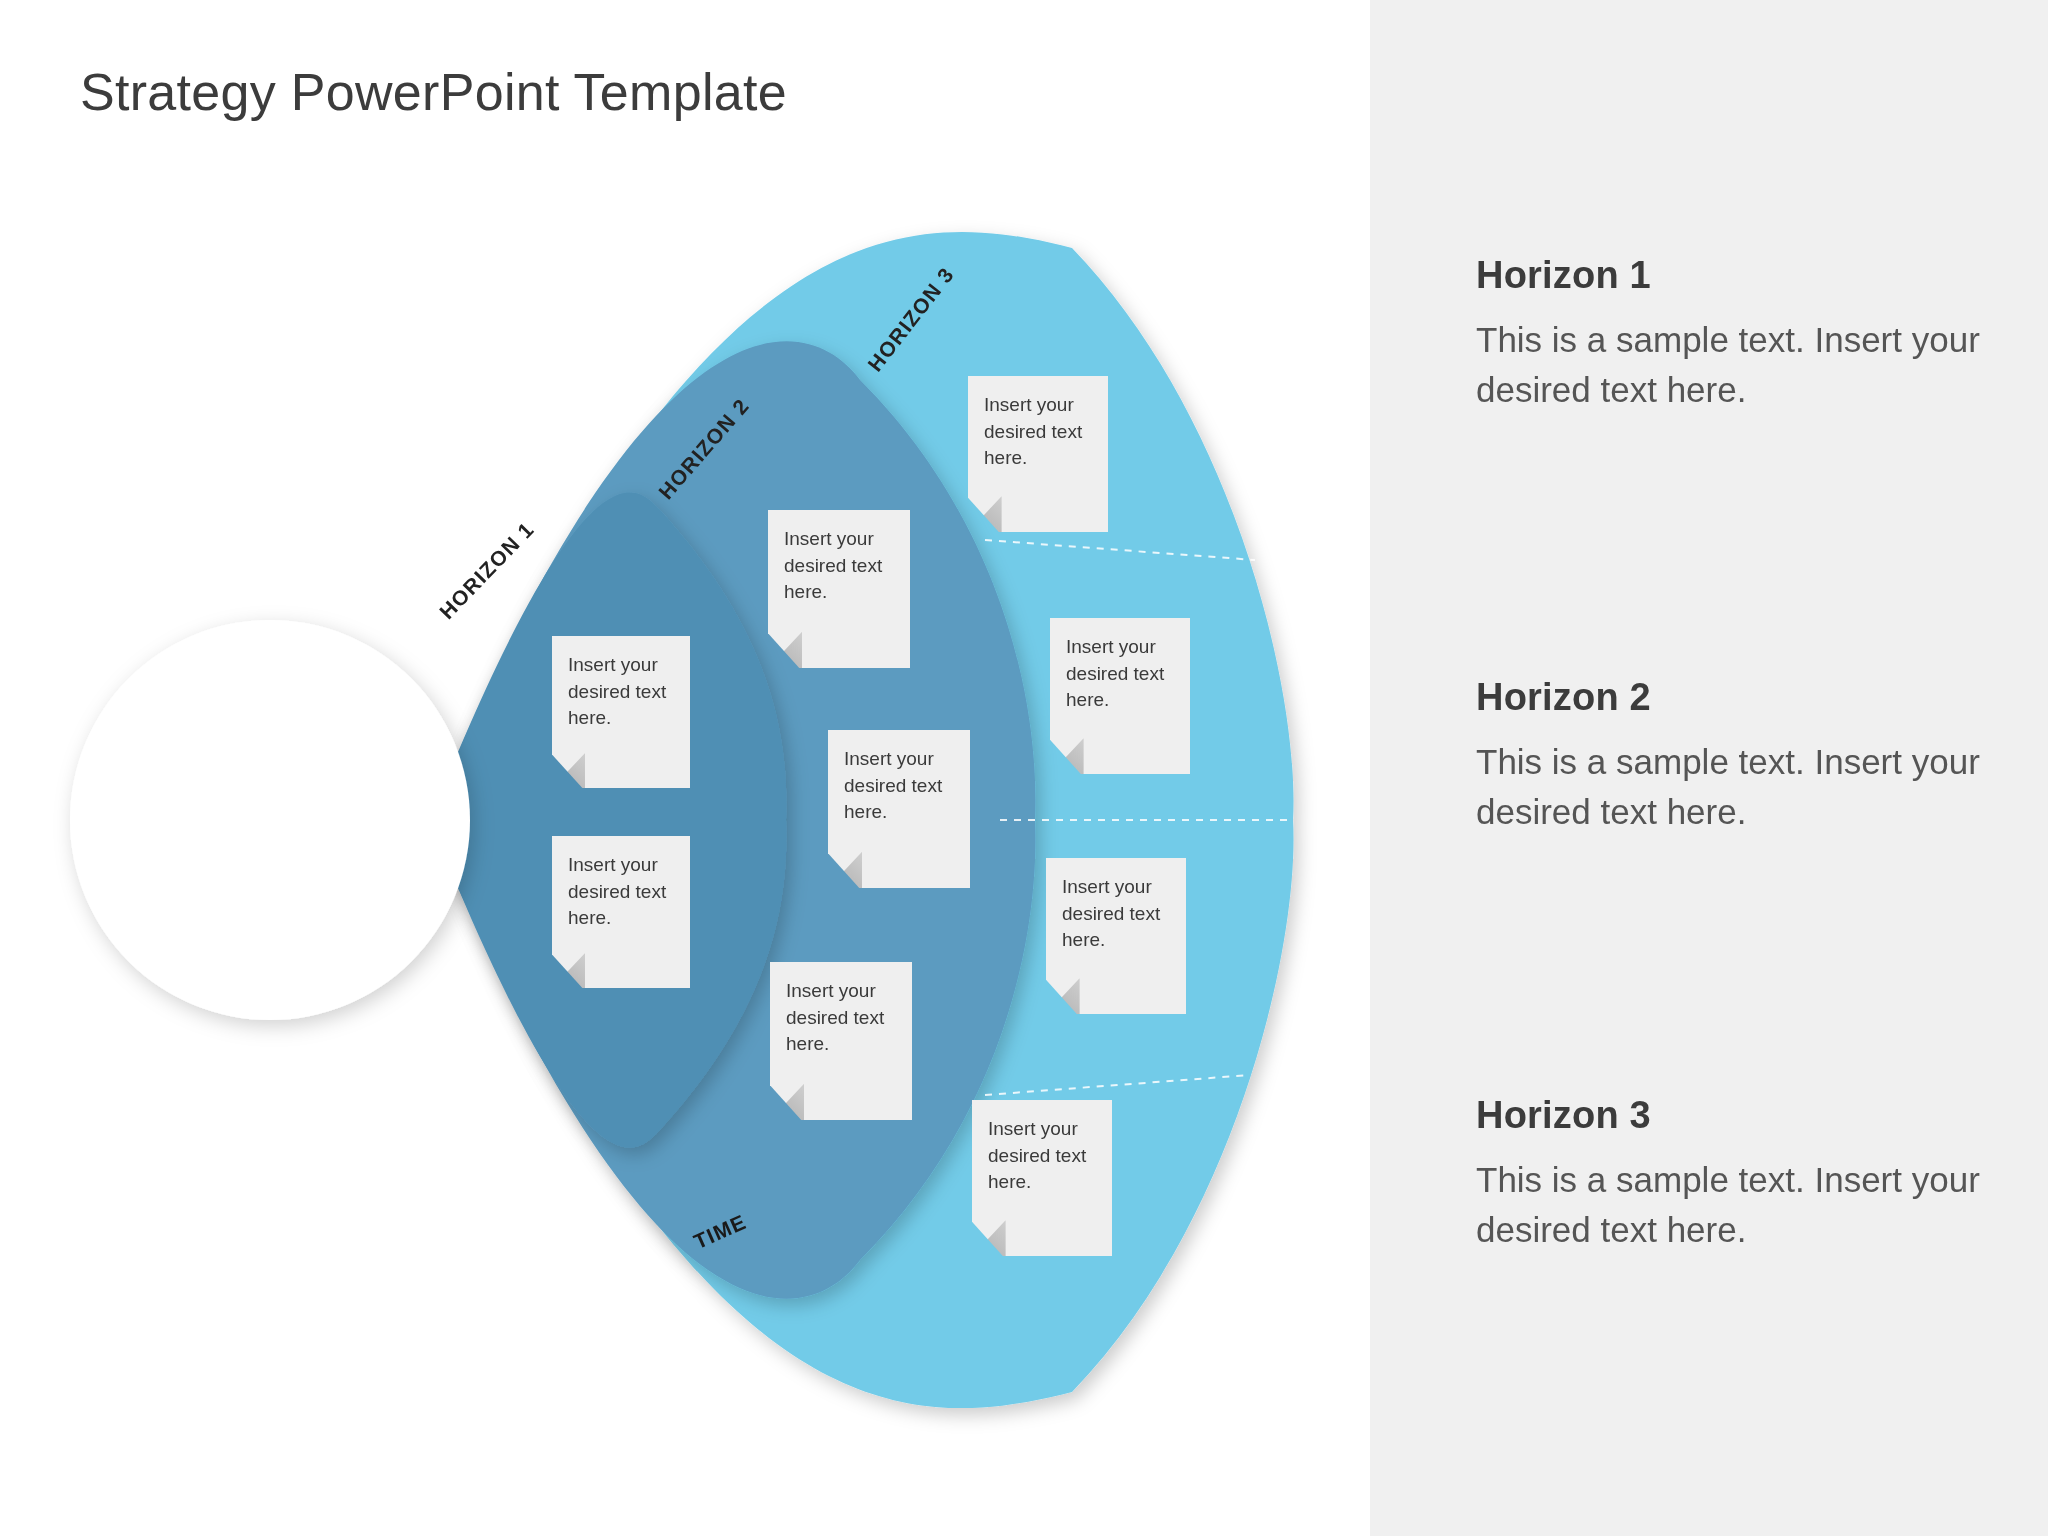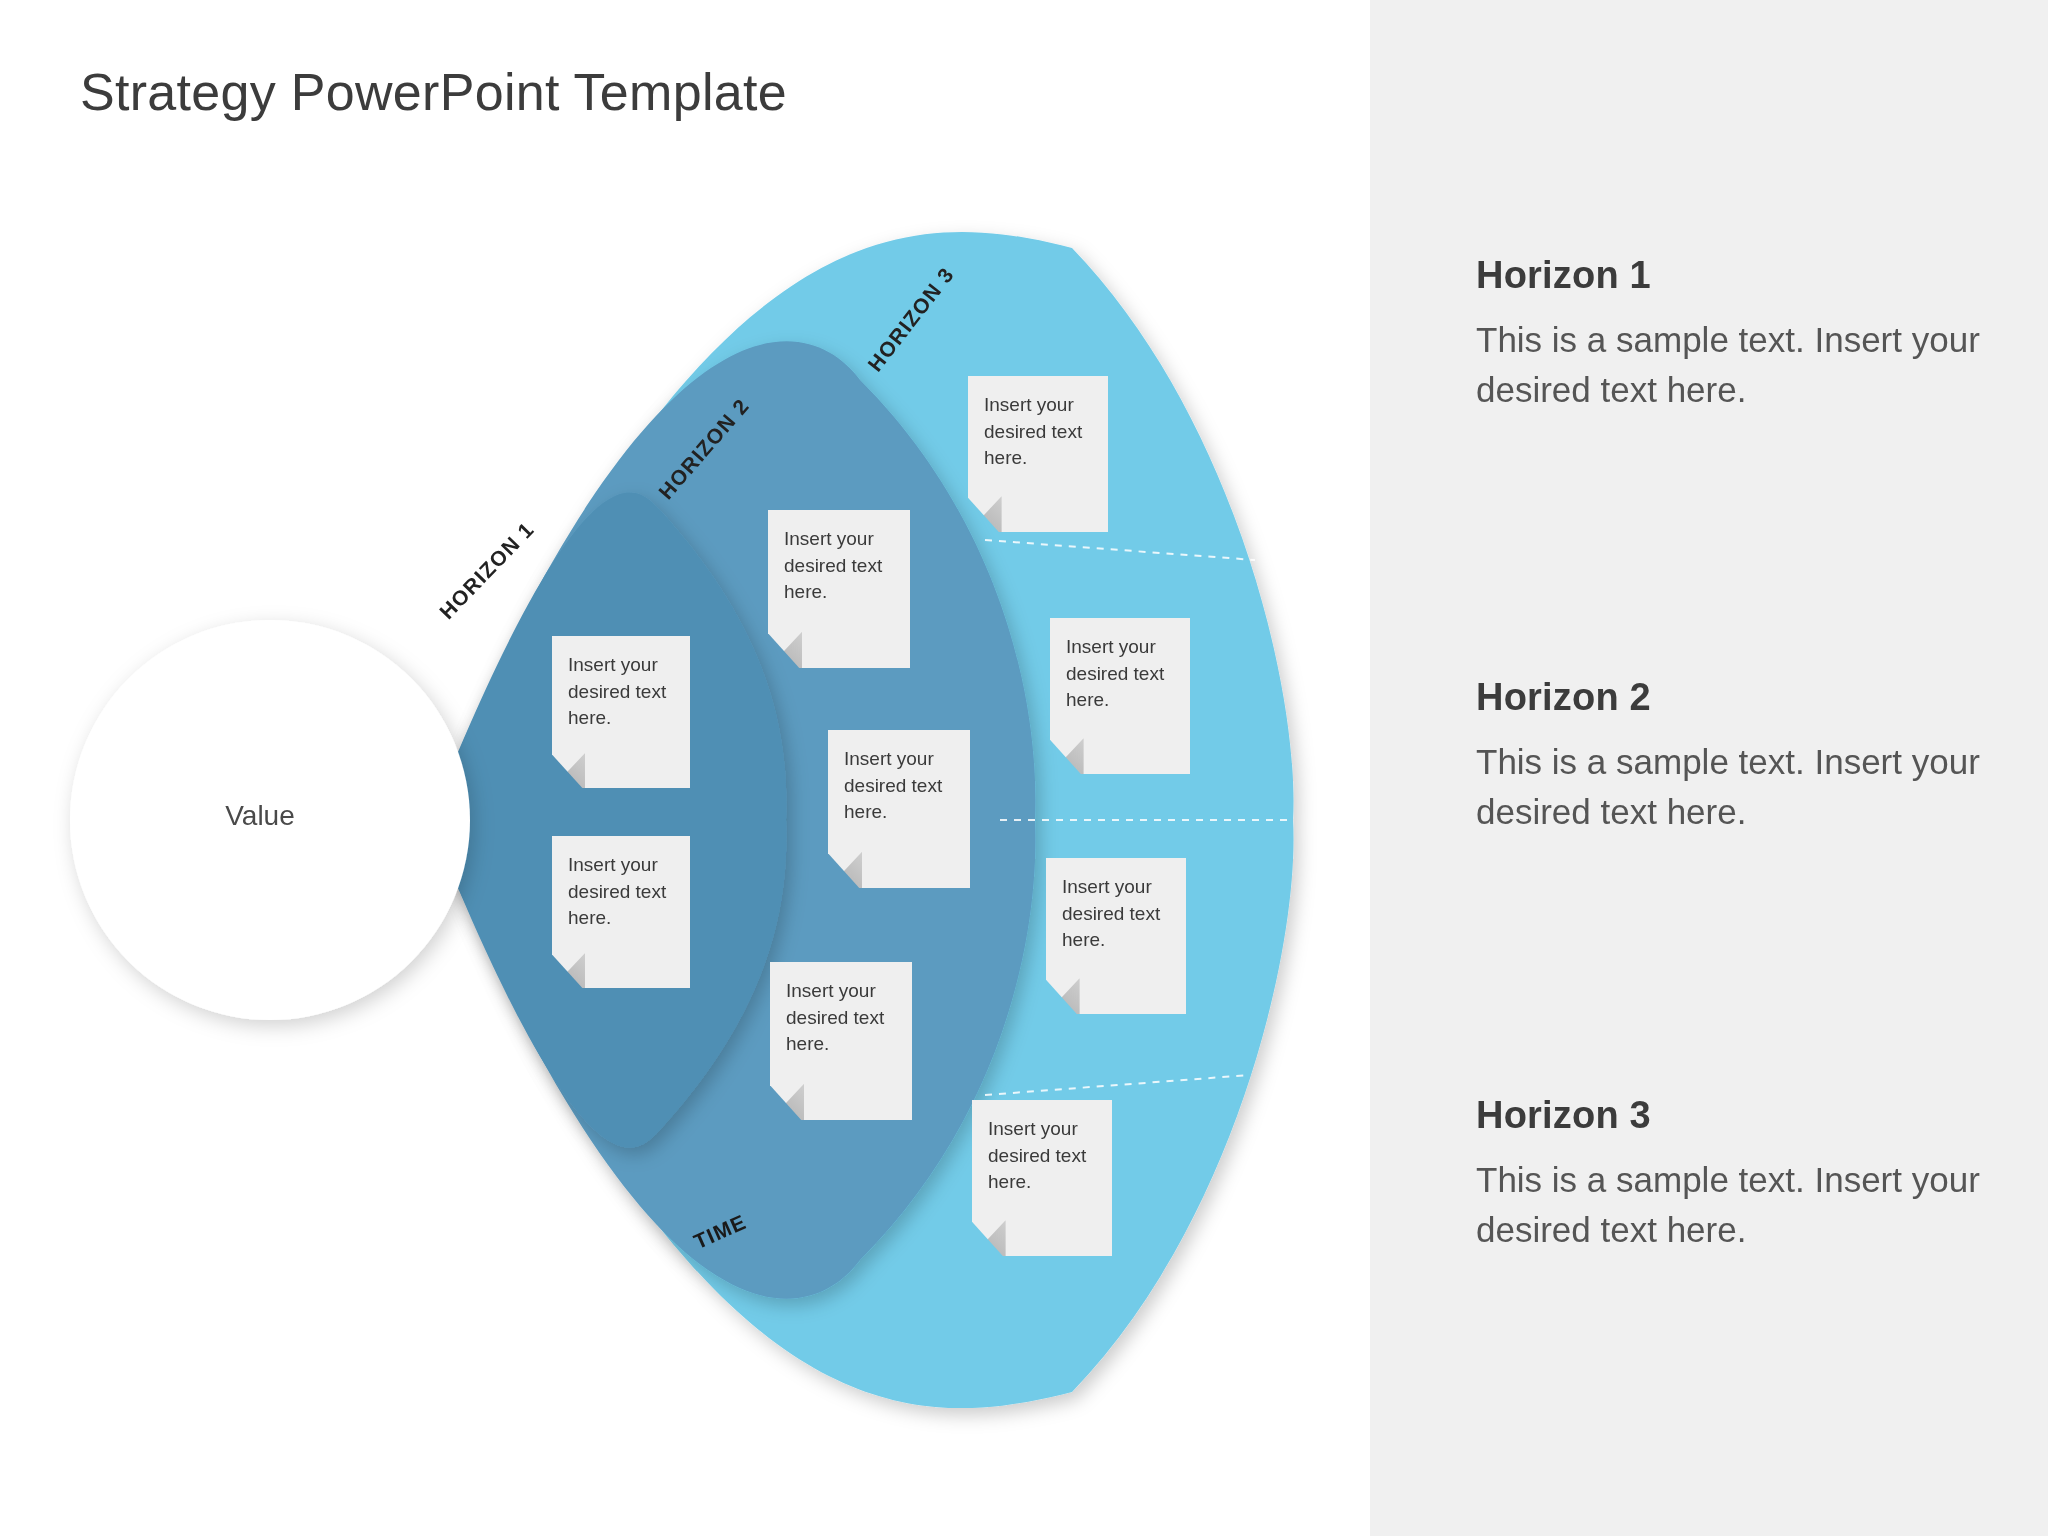--- a/index.html
+++ b/index.html
@@ -155,21 +155,20 @@
              C 790 920, 760 1020, 660 1130
              C 640 1150, 590 1220, 430 820 Z" fill="#4f8fb4" filter="url(#softShadow)"></path>
 
     <path d="M 985 540 L 1255 560" stroke="#ffffff" stroke-width="2" stroke-dasharray="7 7" fill="none" opacity=".85"></path>
     <path d="M 1000 820 L 1288 820" stroke="#ffffff" stroke-width="2" stroke-dasharray="7 7" fill="none" opacity=".85"></path>
     <path d="M 985 1095 L 1250 1075" stroke="#ffffff" stroke-width="2" stroke-dasharray="7 7" fill="none" opacity=".85"></path>
 
     <circle cx="270" cy="820" r="200" fill="#ffffff" filter="url(#circleShadow)"></circle>
   </svg>
 
-  <div id="value-label">Value</div>
 
   <div class="horizon-tag" id="tag-h1">HORIZON 1</div>
   <div class="horizon-tag" id="tag-h2">HORIZON 2</div>
   <div class="horizon-tag" id="tag-h3">HORIZON 3</div>
   <div id="tag-time">TIME</div>
 
   <div class="note" style="left:552px; top:636px; width:138px; height:152px;">
     <span>Insert your desired text here.</span>
     <span class="fold"></span>
   </div>

